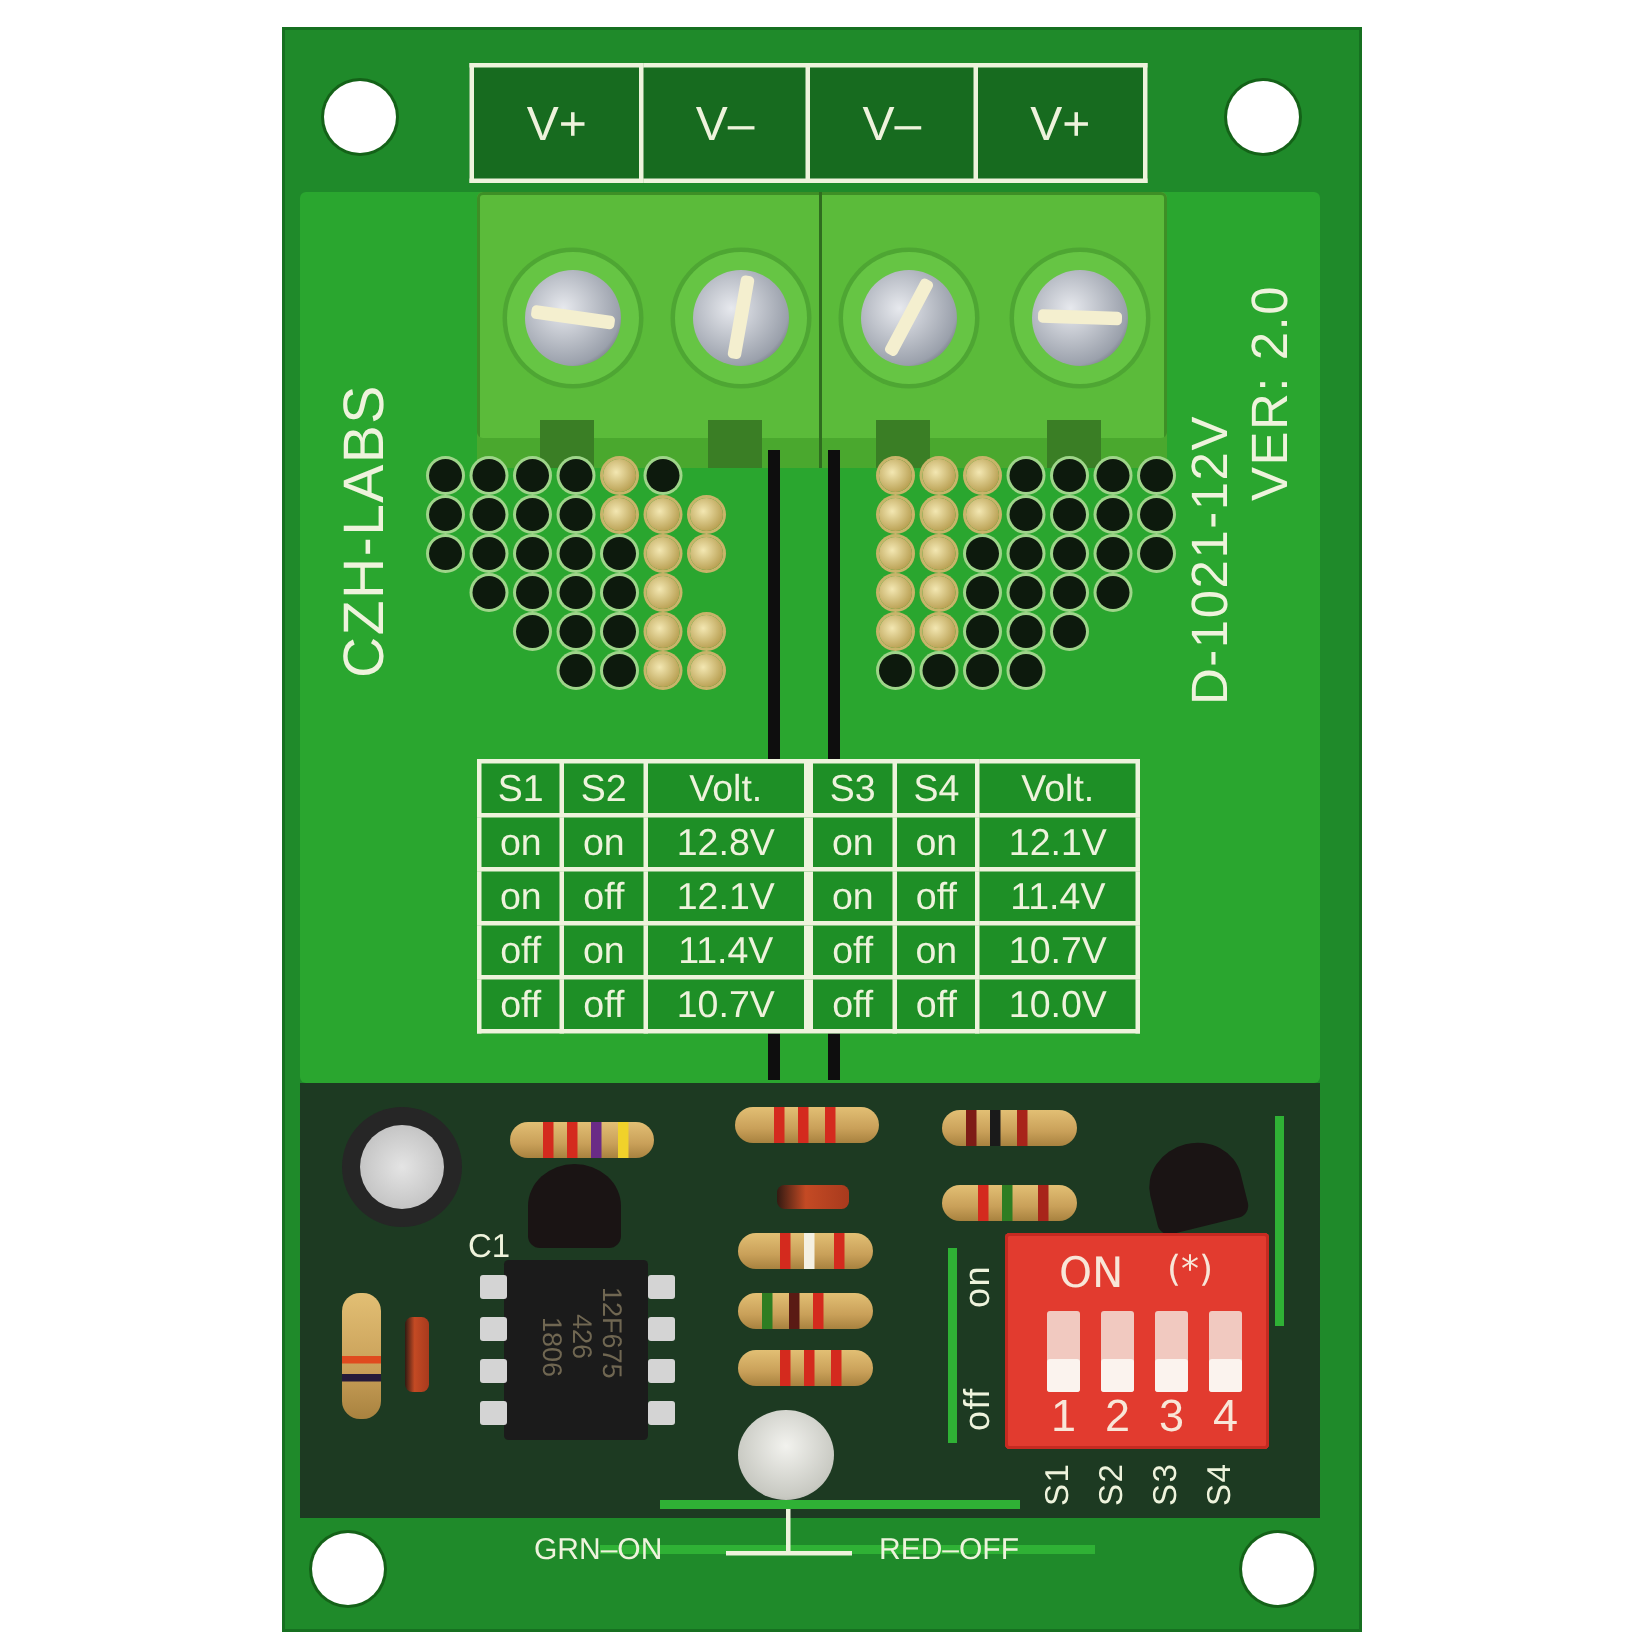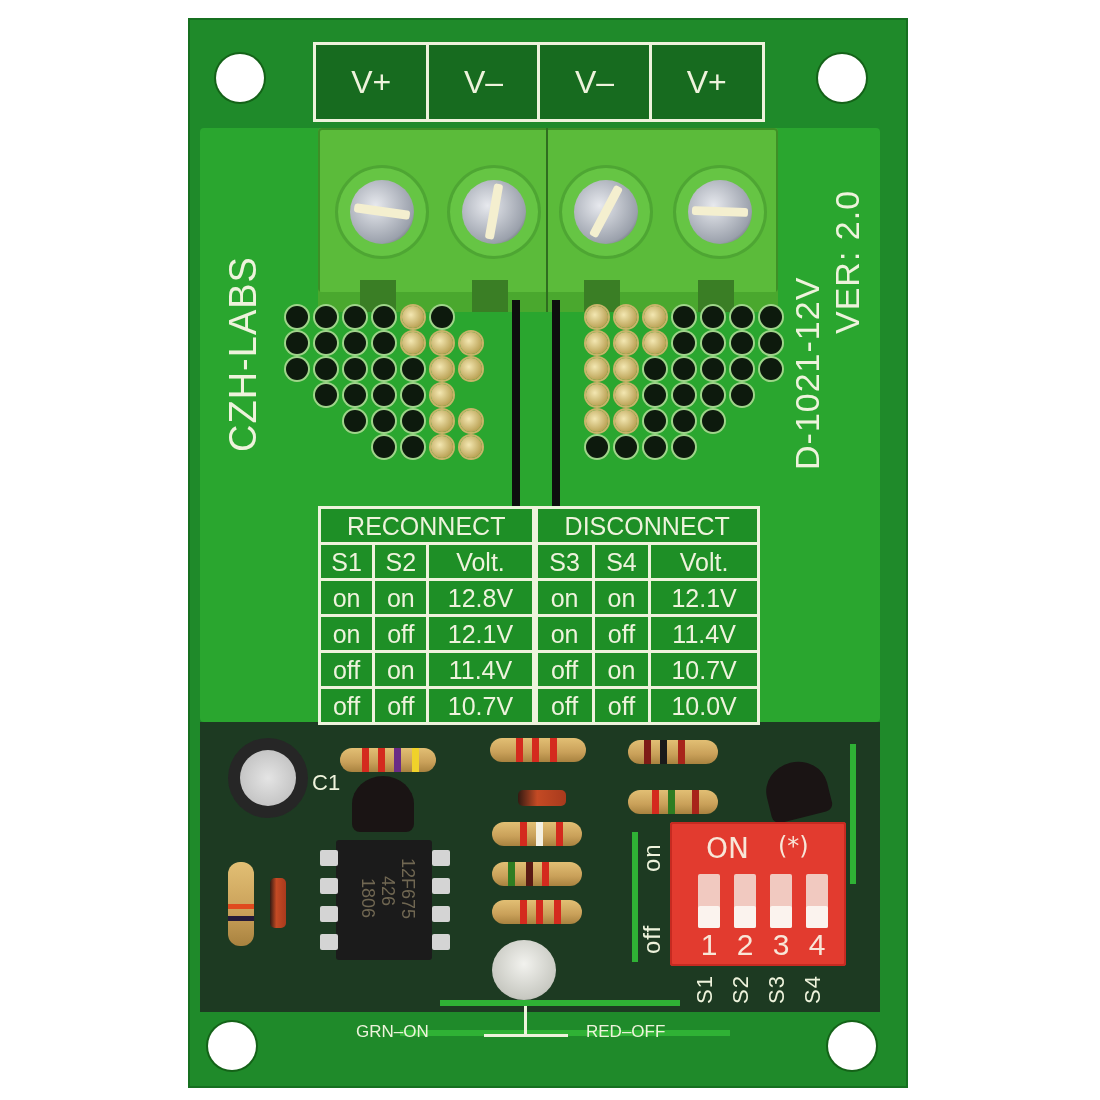--- a/index.html
+++ b/index.html
@@ -34,21 +34,21 @@
     .cap-top { position: absolute; left: 12px; top: 12px; width: 56px; height: 56px; border-radius: 50%; background: radial-gradient(circle, #e4e4e4, #b8b8b8); }
     .transistor { position: absolute; width: 62px; height: 56px; background: #1a1414; border-radius: 50% 50% 8px 8px; }
     .diode { position: absolute; background: linear-gradient(90deg, #331a12, #c44a24 40%, #a83a1d); border-radius: 5px; }
     .dip { position: absolute; left: 670px; top: 822px; width: 176px; height: 144px; background: #e23b2f; border-radius: 3px; box-shadow: inset 0 0 0 2px #c62a21; }
     .dip-label { position: absolute; color: #f8e6d8; font-size: 28px; font-family: "DejaVu Sans", sans-serif; }
     .dip-slot { position: absolute; top: 52px; width: 22px; height: 54px; background: #f1c9c0; border-radius: 2px; }
     .dip-knob { position: absolute; left: 0; bottom: 0; width: 22px; height: 22px; background: #fbf3ee; border-radius: 2px; }
     .dip-num { position: absolute; top: 106px; color: #f8e6d8; font-size: 30px; width: 30px; text-align: center; }
     .led { position: absolute; left: 492px; top: 940px; width: 64px; height: 60px; border-radius: 50%; background: radial-gradient(circle at 50% 40%, #f2f2ee, #c8c9c2 70%, #9b9d94); }
     .trace { position: absolute; background: #2fb135; }
-    .bottom-label { position: absolute; color: #eef3dc; font-size: 17px; white-space: nowrap; }
+    .bottom-label { position: absolute; color: #eef3dc; font-size: 20px; white-space: nowrap; }
   </style>
 </head>
 <body>
 
 <div class="board"></div>
 
 <div class="mount-hole" style="left:216px;top:54px;"></div>
 <div class="mount-hole" style="left:818px;top:54px;"></div>
 <div class="mount-hole" style="left:208px;top:1022px;"></div>
 <div class="mount-hole" style="left:828px;top:1022px;"></div>
@@ -186,24 +186,20 @@
     <div></div>
     <div></div>
     <div></div>
 </div>
 
 <div class="isolation" style="left:512px;"></div>
 <div class="isolation" style="left:552px;"></div>
 
 <table class="sw-table">
   <tbody>
-      <tr>
-    <td colspan="3" class="sep">RECONNECT</td>
-    <td colspan="3">DISCONNECT</td>
-  </tr>
   <tr>
     <td>S1</td>
     <td>S2</td>
     <td class="sep">Volt.</td>
     <td>S3</td>
     <td>S4</td>
     <td>Volt.</td>
   </tr>
   <tr>
     <td>on</td>
@@ -241,21 +237,21 @@
   </table>
 
 <div class="trace" style="left:400px;top:1030px;width:330px;height:6px;"></div>
 <div class="trace" style="left:440px;top:1000px;width:240px;height:6px;"></div>
 <div class="trace" style="left:632px;top:832px;width:6px;height:130px;"></div>
 <div class="trace" style="left:850px;top:744px;width:6px;height:140px;"></div>
 
 <div class="cap">
     <div class="cap-top"></div>
   </div>
-<div class="bottom-label" style="left:312px;top:770px;font-size:22px;">C1</div>
+<div class="bottom-label" style="left:312px;top:818px;font-size:22px;">C1</div>
 
 <div class="resistor" style="left:340px;top:748px;width:96px;">
   <div class="band" style="left:22px;background:#d42a1e;"></div>
     <div class="band" style="left:38px;background:#d42a1e;"></div>
     <div class="band" style="left:54px;background:#6a2b86;"></div>
     <div class="band" style="left:72px;background:#f0d22a;"></div>
 </div>
 <div class="resistor" style="left:490px;top:738px;width:96px;">
   <div class="band" style="left:26px;background:#d42a1e;"></div>
     <div class="band" style="left:42px;background:#d42a1e;"></div>

